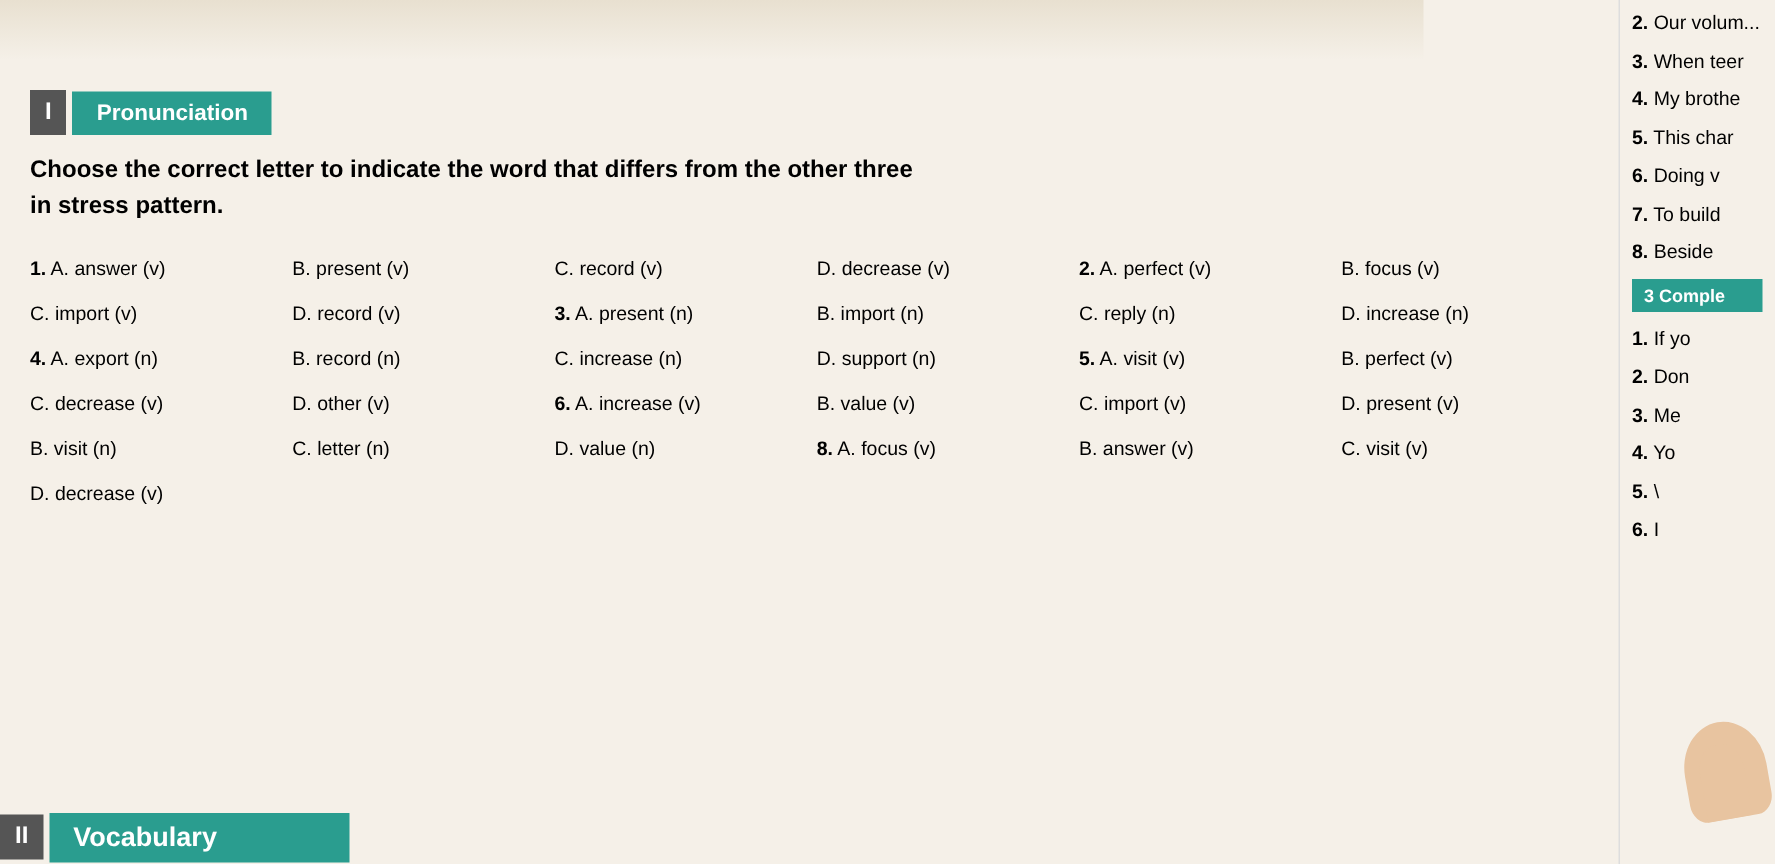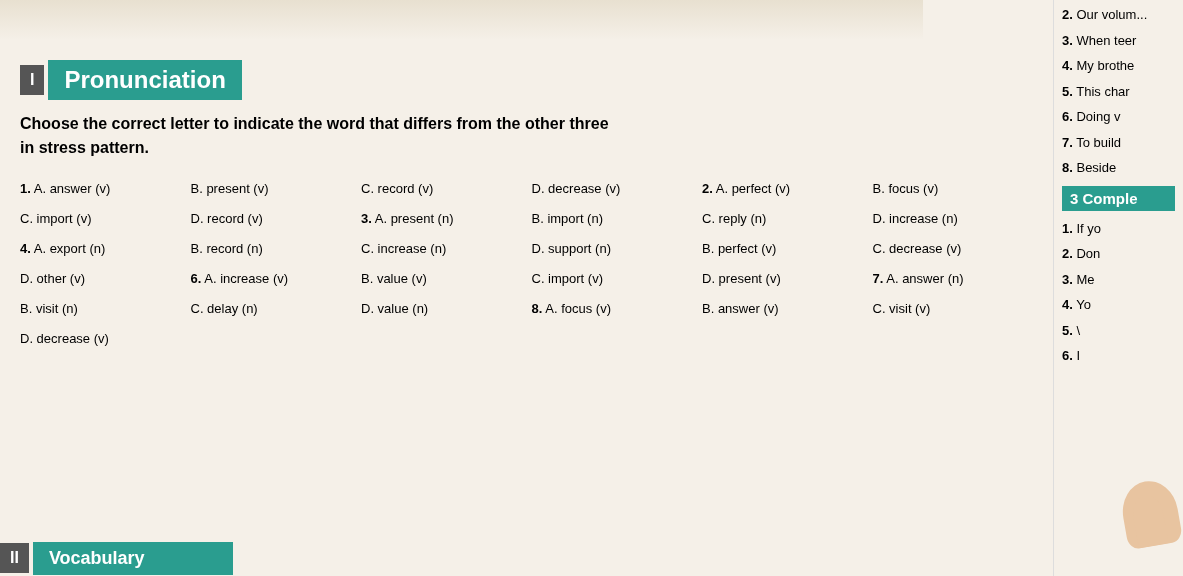--- a/index.html
+++ b/index.html
@@ -32,21 +32,21 @@
       font-weight: bold;
       font-size: 16px;
       padding: 6px 10px;
       margin-right: 4px;
     }
 
     .section-title {
       background: #2a9d8f;
       color: white;
       font-weight: bold;
-      font-size: 24px;
+      font-size: 15px;
       padding: 6px 16px;
     }
 
     .instruction {
       font-weight: bold;
       font-size: 16px;
       margin-bottom: 16px;
       line-height: 1.5;
       max-width: 900px;
     }
@@ -90,21 +90,21 @@
       background: #2a9d8f;
       color: white;
       font-weight: bold;
       font-size: 18px;
       padding: 6px 16px;
       width: 200px;
     }
 
     
     .right-sidebar {
-      width: 130px;
+      width: 104px;
       background: #f5f0e8;
       padding: 5px 8px;
       font-size: 13px;
       border-left: 1px solid #ddd;
       position: relative;
     }
 
     .sidebar-item {
       margin-bottom: 6px;
       line-height: 1.5;
@@ -115,21 +115,21 @@
     }
 
     .compl-section {
       margin-top: 8px;
     }
 
     .compl-title {
       background: #2a9d8f;
       color: white;
       font-weight: bold;
-      font-size: 15px;
+      font-size: 12px;
       padding: 4px 8px;
       margin-bottom: 8px;
     }
 
     .finger-img {
       position: absolute;
       bottom: 40px;
       right: 10px;
       width: 50px;
       height: 60px;
@@ -175,32 +175,32 @@
     <div class="question-item"><strong>3.</strong> A. present (n)</div>
     <div class="question-item">B. import (n)</div>
     <div class="question-item">C. reply (n)</div>
     <div class="question-item">D. increase (n)</div>
 
     <div class="question-item"><strong>4.</strong> A. export (n)</div>
     <div class="question-item">B. record (n)</div>
     <div class="question-item">C. increase (n)</div>
     <div class="question-item">D. support (n)</div>
 
+    <div class="question-item"><strong>5.</strong> A. visit (v)</div>
     <div class="question-item">B. perfect (v)</div>
     <div class="question-item">C. decrease (v)</div>
     <div class="question-item">D. other (v)</div>
 
     <div class="question-item"><strong>6.</strong> A. increase (v)</div>
     <div class="question-item">B. value (v)</div>
     <div class="question-item">C. import (v)</div>
     <div class="question-item">D. present (v)</div>
 
-    <div class="question-item"><strong>7.</strong> A. answer (n)</div>
     <div class="question-item">B. visit (n)</div>
-    <div class="question-item">C. delay (n)</div>
+    <div class="question-item">C. letter (n)</div>
     <div class="question-item">D. value (n)</div>
 
     <div class="question-item"><strong>8.</strong> A. focus (v)</div>
     <div class="question-item">B. answer (v)</div>
     <div class="question-item">C. visit (v)</div>
     <div class="question-item">D. decrease (v)</div>
   </div>
 
   <div class="bottom-section">
     <div class="bottom-header">

